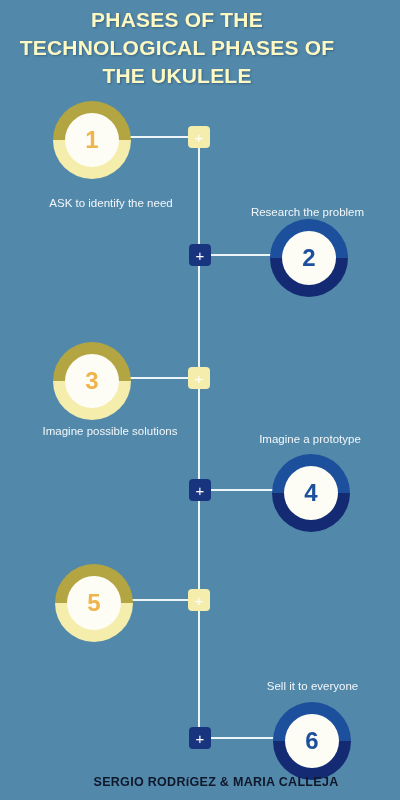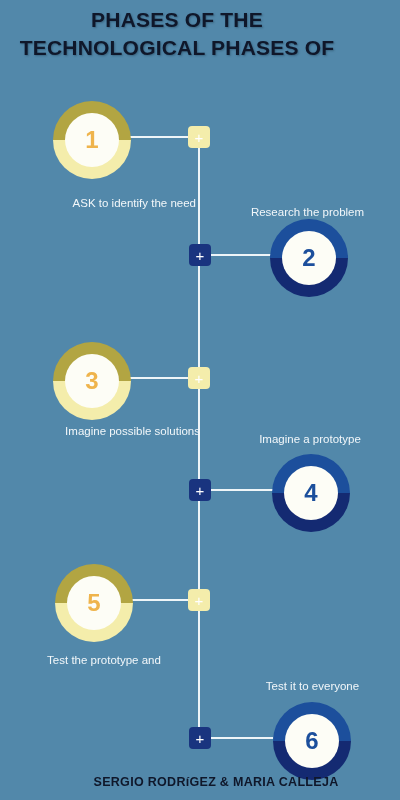--- a/index.html
+++ b/index.html
@@ -15,21 +15,21 @@
     position: relative;
   }
 
   
   .title {
     position: absolute;
     top: 6px;
     left: 0;
     width: 354px;
     text-align: center;
-    color: #0f172a;
+    color: #fef9c3;
     font-weight: bold;
     font-size: 21px;
     line-height: 28px;
     letter-spacing: 0.2px;
     text-shadow: 1px 1px 2px rgba(30,60,80,0.45);
   }
 
   
   .spine {
     position: absolute;
@@ -133,35 +133,36 @@
     font-size: 12.5px;
     letter-spacing: 0.3px;
   }
 </style>
 </head>
 <body>
 
 <div class="title">
   <div>PHASES OF THE</div>
   <div>TECHNOLOGICAL PHASES OF</div>
+  <div>THE UKULELE</div>
 </div>
 
 <div class="spine"></div>
 
 <div class="step">
   <div class="connector" style="left:128px; top:136px; width:62px;"></div>
   <div class="ring gold" style="left:53px; top:101px;">
     <div class="half-top"></div>
     <div class="half-bot"></div>
     <div class="inner">1</div>
   </div>
   <div class="plus gold" style="left:188px; top:126px;">
     <span>+</span>
   </div>
-  <div class="label" style="left:26px; top:195px; width:170px; text-align:right;">ASK to identify the need</div>
+  <div class="label" style="left:26px; top:195px; width:170px; text-align:center;">ASK to identify the need</div>
 </div>
 
 <div class="step">
   <div class="connector" style="left:211px; top:254px; width:62px;"></div>
   <div class="ring blue" style="left:270px; top:219px;">
     <div class="half-top"></div>
     <div class="half-bot"></div>
     <div class="inner">2</div>
   </div>
   <div class="plus blue" style="left:189px; top:244px;">
@@ -173,21 +174,21 @@
 <div class="step">
   <div class="connector" style="left:128px; top:377px; width:62px;"></div>
   <div class="ring gold" style="left:53px; top:342px;">
     <div class="half-top"></div>
     <div class="half-bot"></div>
     <div class="inner">3</div>
   </div>
   <div class="plus gold" style="left:188px; top:367px;">
     <span>+</span>
   </div>
-  <div class="label" style="left:20px; top:423px; width:180px; text-align:right;">Imagine possible solutions</div>
+  <div class="label" style="left:20px; top:423px; width:180px; text-align:center;">Imagine possible solutions</div>
 </div>
 
 <div class="step">
   <div class="connector" style="left:211px; top:489px; width:62px;"></div>
   <div class="ring blue" style="left:272px; top:454px;">
     <div class="half-top"></div>
     <div class="half-bot"></div>
     <div class="inner">4</div>
   </div>
   <div class="plus blue" style="left:189px; top:479px;">
@@ -200,30 +201,29 @@
   <div class="connector" style="left:128px; top:599px; width:62px;"></div>
   <div class="ring gold" style="left:55px; top:564px;">
     <div class="half-top"></div>
     <div class="half-bot"></div>
     <div class="inner">5</div>
   </div>
   <div class="plus gold" style="left:188px; top:589px;">
     <span>+</span>
   </div>
   <div class="label" style="left:14px; top:652px; width:180px; text-align:center;">
-    <div>Test the prototype and</div>
   </div>
 </div>
 
 <div class="step">
   <div class="connector" style="left:211px; top:737px; width:62px;"></div>
   <div class="ring blue" style="left:273px; top:702px;">
     <div class="half-top"></div>
     <div class="half-bot"></div>
     <div class="inner">6</div>
   </div>
   <div class="plus blue" style="left:189px; top:727px;">
     <span>+</span>
   </div>
-  <div class="label" style="left:230px; top:678px; width:165px; text-align:center;">Test it to everyone</div>
+  <div class="label" style="left:230px; top:678px; width:165px; text-align:center;">Sell it to everyone</div>
 </div>
 
 <div class="footer">SERGIO RODRíGEZ &amp; MARIA CALLEJA</div>
 
 </body></html>

